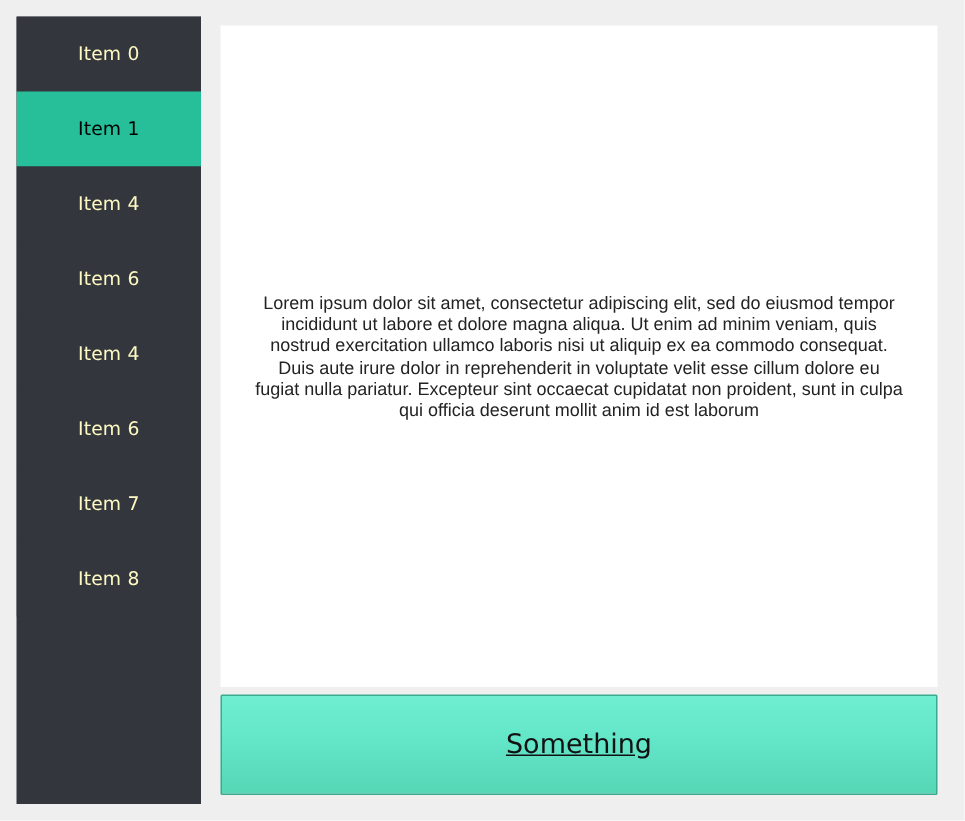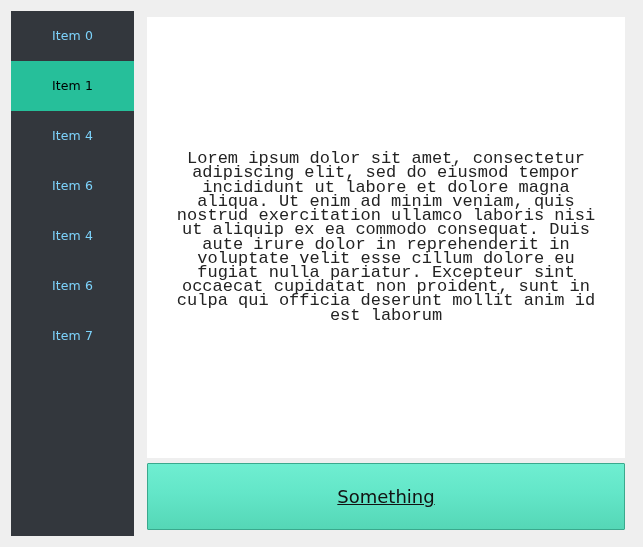--- a/index.html
+++ b/index.html
@@ -32,21 +32,21 @@
     width: 123px;
     height: 525px;
     background: #33373d;
     overflow: hidden;
     box-sizing: border-box;
   }
   .sidebar-item {
     height: 50px;
     line-height: 50px;
     text-align: center;
-    color: #7dd3fc;
+    color: #fef9c3;
     font-size: 12.5px;
     font-family: "DejaVu Sans", sans-serif;
     letter-spacing: 0.1px;
     background: #33373d;
     box-sizing: border-box;
     user-select: none;
     white-space: nowrap;
   }
   .sidebar-item.selected {
     background: #26bf9a;
@@ -63,23 +63,23 @@
     background: #ffffff;
     box-sizing: border-box;
     display: flex;
     align-items: center;
     justify-content: center;
   }
   #lorem-text {
     width: 440px;
     text-align: center;
     color: #232323;
-    font-size: 17px;
+    font-size: 12px;
     line-height: 14.2px;
-    font-family: Liberation Mono, monospace;
+    font-family: Liberation Sans, sans-serif;
     margin: 18px;
     padding: 0 4px;
     box-sizing: border-box;
   }
 
   
   #something-button {
     position: absolute;
     left: 147px;
     top: 463px;
@@ -108,20 +108,21 @@
 <div id="app-root">
 
   <div id="sidebar">
       <div class="sidebar-item">Item 0</div>
       <div class="sidebar-item selected">Item 1</div>
       <div class="sidebar-item">Item 4</div>
       <div class="sidebar-item">Item 6</div>
       <div class="sidebar-item">Item 4</div>
       <div class="sidebar-item">Item 6</div>
       <div class="sidebar-item">Item 7</div>
+      <div class="sidebar-item">Item 8</div>
     </div>
 
   <div id="content-panel">
     <p id="lorem-text">Lorem ipsum dolor sit amet, consectetur adipiscing elit, sed do eiusmod tempor incididunt ut labore et dolore magna aliqua. Ut enim ad minim veniam, quis nostrud exercitation ullamco laboris nisi ut aliquip ex ea commodo consequat. Duis aute irure dolor in reprehenderit in voluptate velit esse cillum dolore eu fugiat nulla pariatur. Excepteur sint occaecat cupidatat non proident, sunt in culpa qui officia deserunt mollit anim id est laborum</p>
   </div>
 
   <button id="something-button">Something</button>
 
 </div>
 

